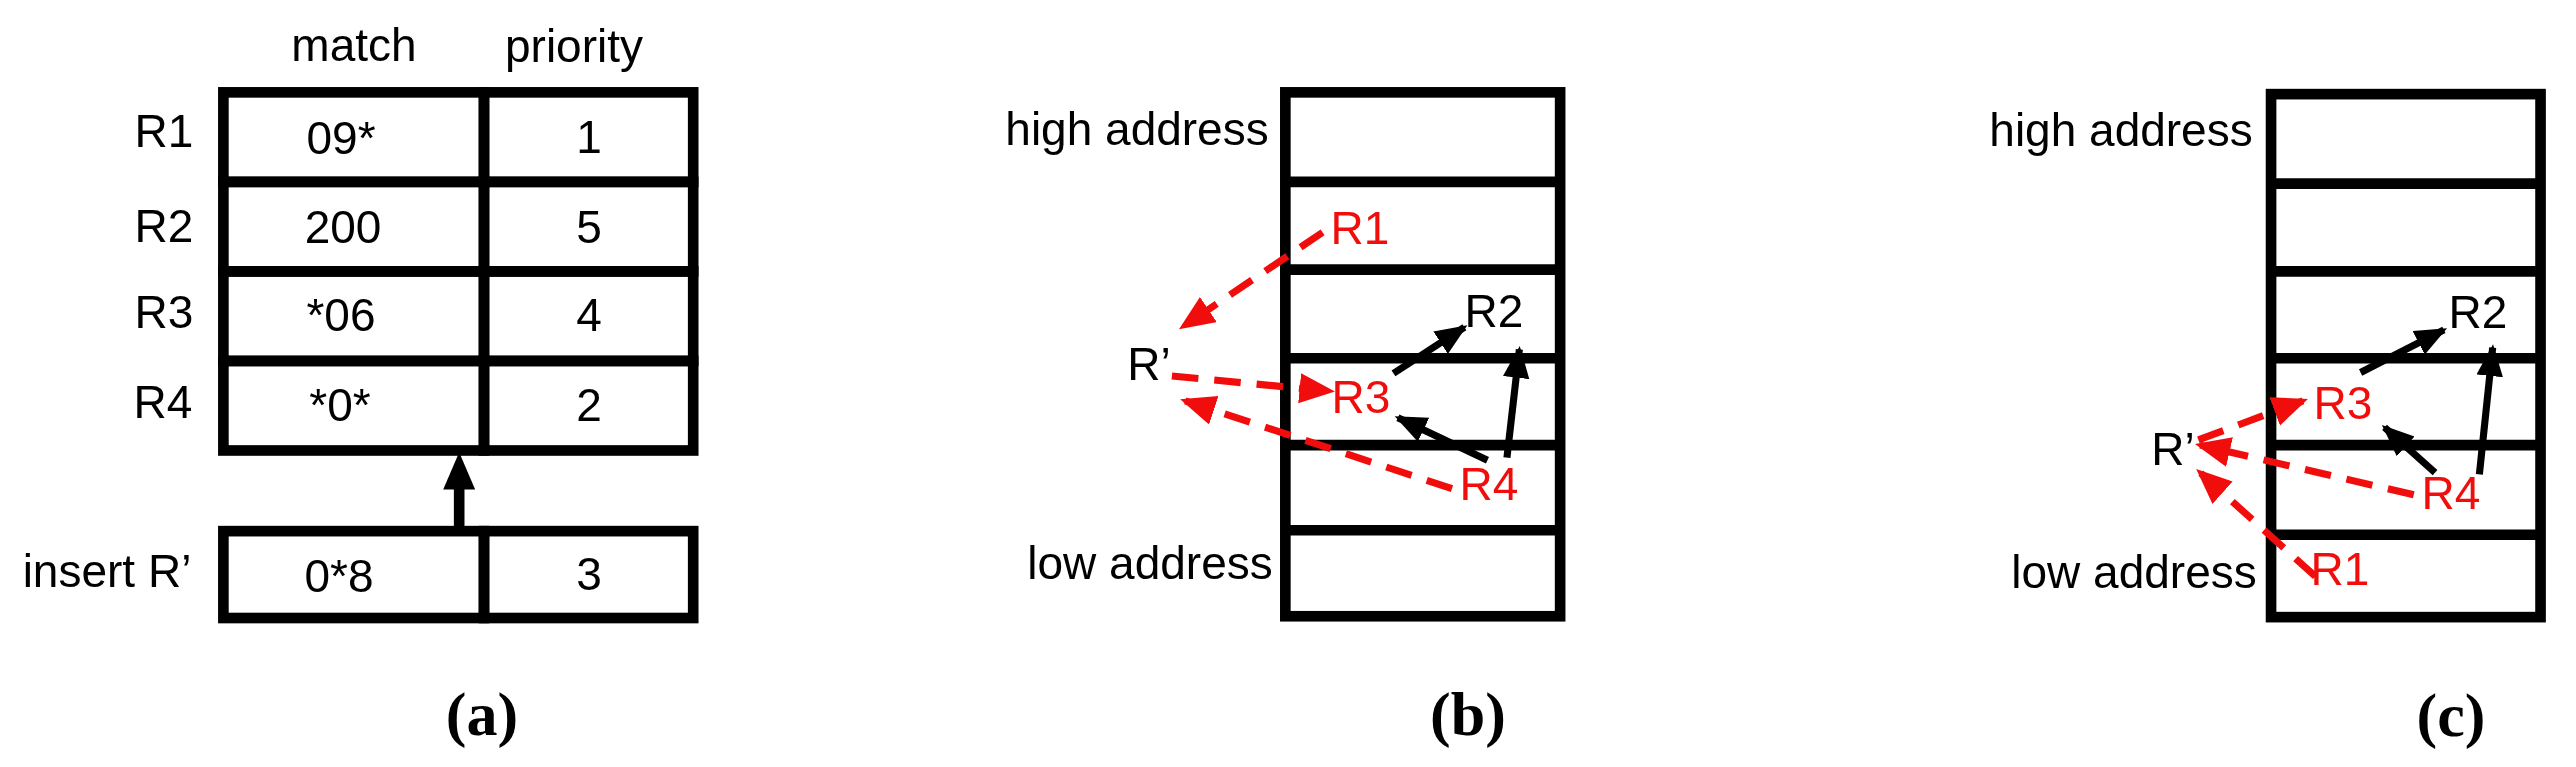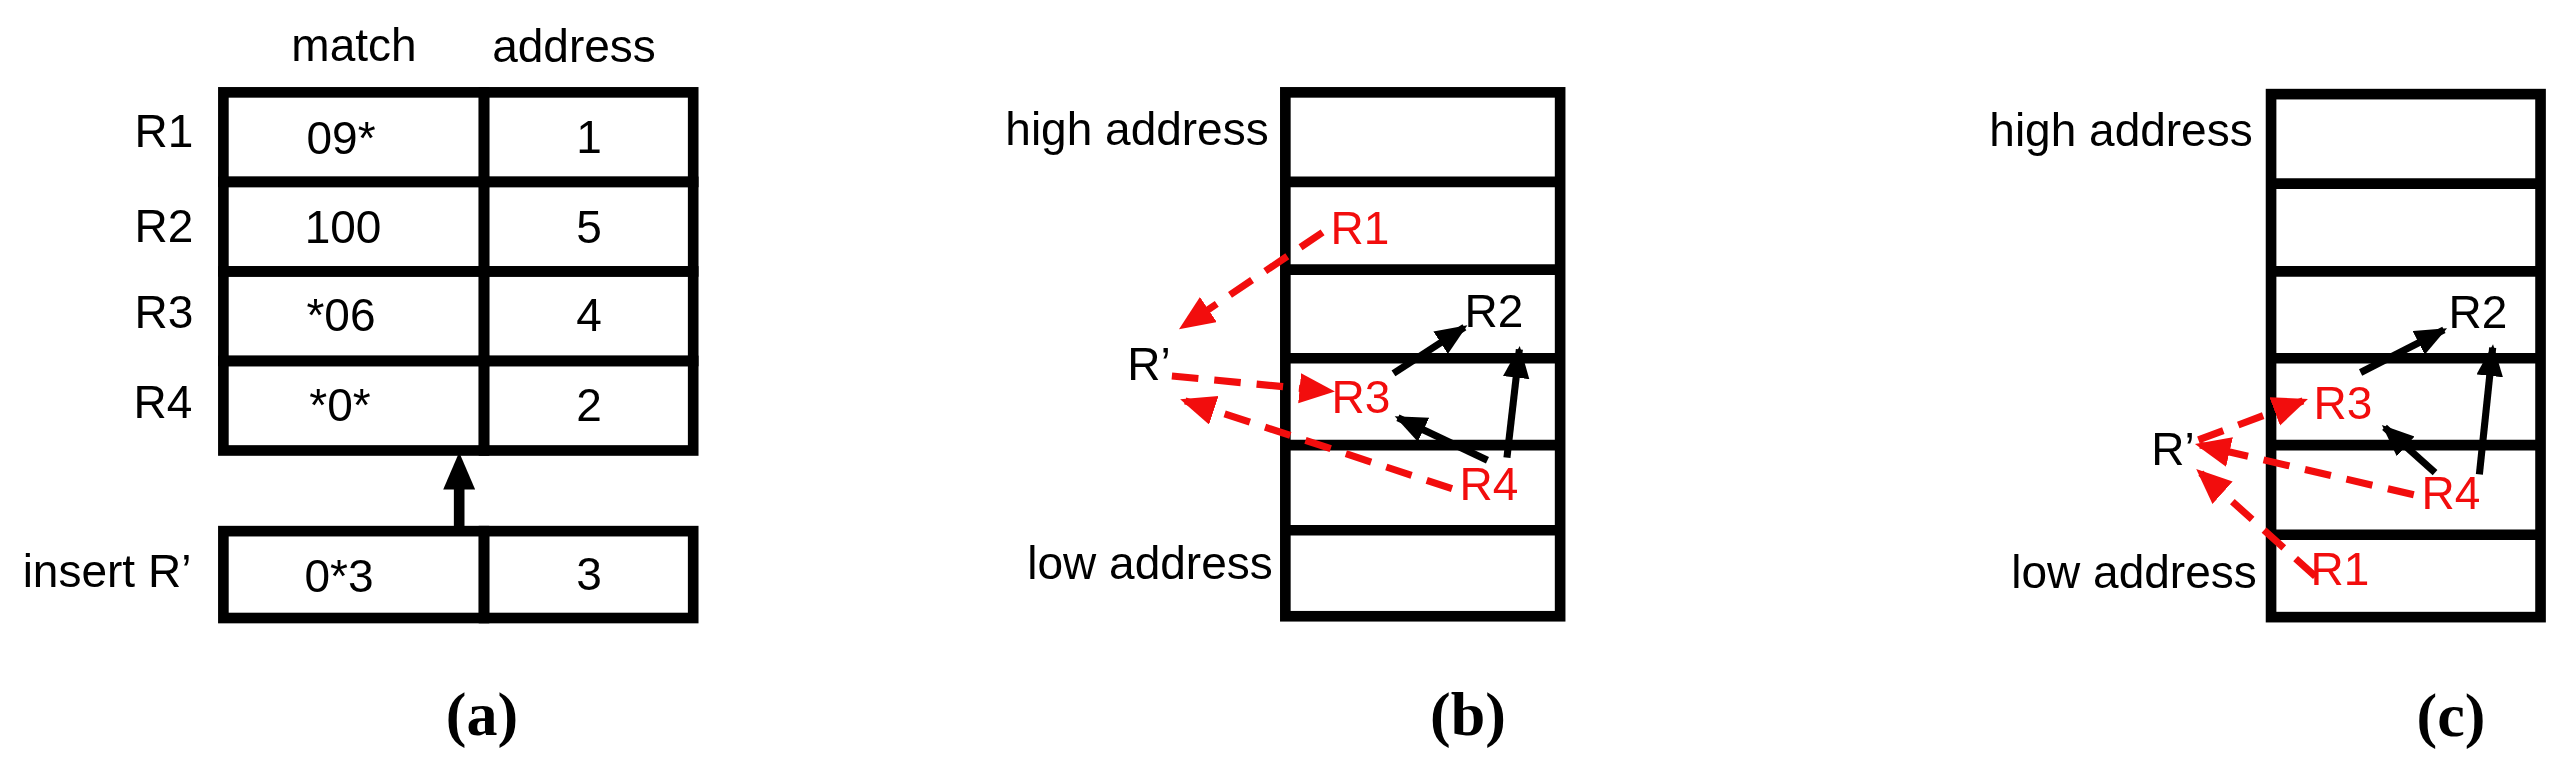--- a/index.html
+++ b/index.html
@@ -91,40 +91,40 @@
       <line x1="2612" y1="650" x2="2482" y2="533" marker-end="url(#ar)"></line>
     </g>
     <g stroke="#000000" stroke-width="8" fill="none">
       <line x1="2663" y1="420" x2="2757" y2="372" marker-end="url(#ab)"></line>
       <line x1="2747" y1="533" x2="2690" y2="482" marker-end="url(#ab)"></line>
       <line x1="2797" y1="535" x2="2812" y2="392" marker-end="url(#ab)"></line>
     </g>
   </svg>
 
   <div class="lbl" style="left:354px;top:45px">match</div>
-  <div class="lbl" style="left:574px;top:46px">address</div>
+  <div class="lbl" style="left:574px;top:46px">priority</div>
 
   <div class="lbl" style="left:164px;top:131px">R1</div>
   <div class="lbl" style="left:341px;top:138px">09*</div>
   <div class="lbl" style="left:589px;top:137px">1</div>
 
   <div class="lbl" style="left:164px;top:226px">R2</div>
-  <div class="lbl" style="left:343px;top:227px">100</div>
+  <div class="lbl" style="left:343px;top:227px">200</div>
   <div class="lbl" style="left:589px;top:227px">5</div>
 
   <div class="lbl" style="left:164px;top:312px">R3</div>
   <div class="lbl" style="left:341px;top:315px">*06</div>
   <div class="lbl" style="left:589px;top:315px">4</div>
 
   <div class="lbl" style="left:163px;top:402px">R4</div>
   <div class="lbl" style="left:340px;top:405px">*0*</div>
   <div class="lbl" style="left:589px;top:405px">2</div>
 
   <div class="lbl" style="left:107px;top:571px">insert R’</div>
-  <div class="lbl" style="left:339px;top:576px">0*3</div>
+  <div class="lbl" style="left:339px;top:576px">0*8</div>
   <div class="lbl" style="left:589px;top:574px">3</div>
 
   <div class="lbl cap" style="left:482px;top:714px">(a)</div>
 
   <div class="lbl" style="left:1137px;top:129px">high address</div>
   <div class="lbl" style="left:1150px;top:563px">low address</div>
   <div class="lbl" style="left:1149px;top:364px">R’</div>
   <div class="lbl red" style="left:1360px;top:228px">R1</div>
   <div class="lbl" style="left:1494px;top:311px">R2</div>
   <div class="lbl red" style="left:1361px;top:397px">R3</div>

